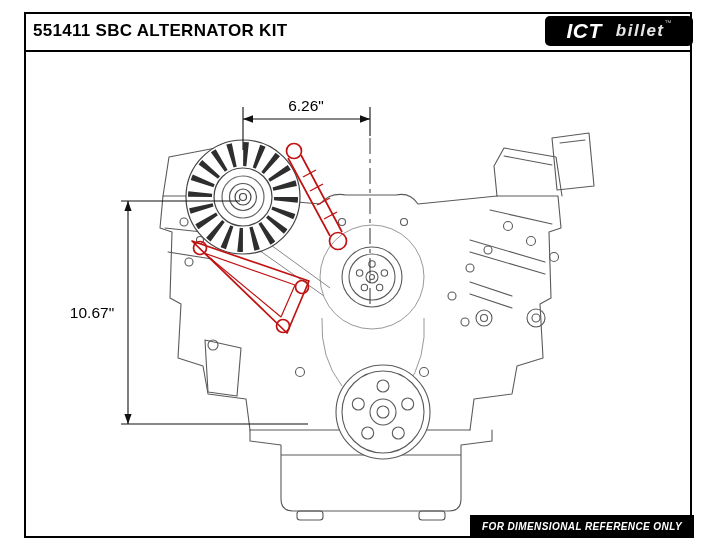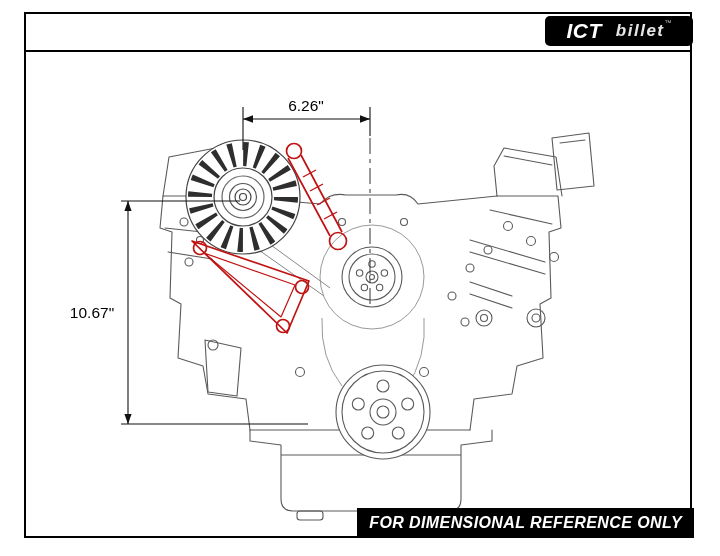--- a/index.html
+++ b/index.html
@@ -7,21 +7,21 @@
         font-family:"Liberation Sans",sans-serif;}
   .frame{position:absolute;left:24px;top:12px;width:668px;height:526px;border:2px solid #000;box-sizing:border-box;}
   .header-rule{position:absolute;left:24px;top:50px;width:668px;border-top:2px solid #000;}
   .title{position:absolute;left:33px;top:21px;font-size:17px;font-weight:bold;color:#000;letter-spacing:.3px;white-space:nowrap;}
   .logo{position:absolute;right:27px;top:16px;height:30px;min-width:128px;background:#000;border-radius:5px;
         display:flex;align-items:center;justify-content:center;padding:0 10px;font-style:italic;}
   .logo .ict{color:#fff;font-weight:bold;font-size:21px;letter-spacing:.5px;}
   .logo .billet{color:#e6e6e6;font-weight:bold;font-size:17px;letter-spacing:1.5px;margin-left:14px;}
   .logo .tm{color:#bdbdbd;font-size:7px;align-self:flex-start;margin-top:3px;}
   .footer-note{position:absolute;right:26px;bottom:18px;background:#000;color:#fff;
-        font-size:16px;font-weight:bold;font-style:italic;letter-spacing:.4px;
+        font-size:10px;font-weight:bold;font-style:italic;letter-spacing:.4px;
         padding:6px 12px;white-space:nowrap;margin-left:36px;}
   svg.drawing{position:absolute;left:0;top:0;}
   text.dim{font-family:"Liberation Sans",sans-serif;font-size:15.5px;fill:#000;}
 </style>
 </head>
 <body>
 
 <div class="page">
 
   <svg class="drawing" width="720" height="556" viewBox="0 0 720 556">
@@ -133,20 +133,21 @@
       <path d="M121,201 L240,201"></path>
       <path d="M121,424 L308,424"></path>
       <polygon points="128,201 124.4,211 131.6,211" fill="#111111" stroke="none"></polygon>
       <polygon points="128,424 124.4,414 131.6,414" fill="#111111" stroke="none"></polygon>
       <text class="dim" x="92" y="318" text-anchor="middle" stroke="none">10.67"</text>
     </g>
   </svg>
 
   <div class="frame"></div>
   <div class="header-rule"></div>
+  <div class="title">551411 SBC ALTERNATOR KIT</div>
 
   <div class="logo">
     <span class="ict">ICT</span>
     <span class="billet">billet</span>
     <span class="tm">™</span>
   </div>
 
   <div class="footer-note">FOR DIMENSIONAL REFERENCE ONLY</div>
 
 </div>

